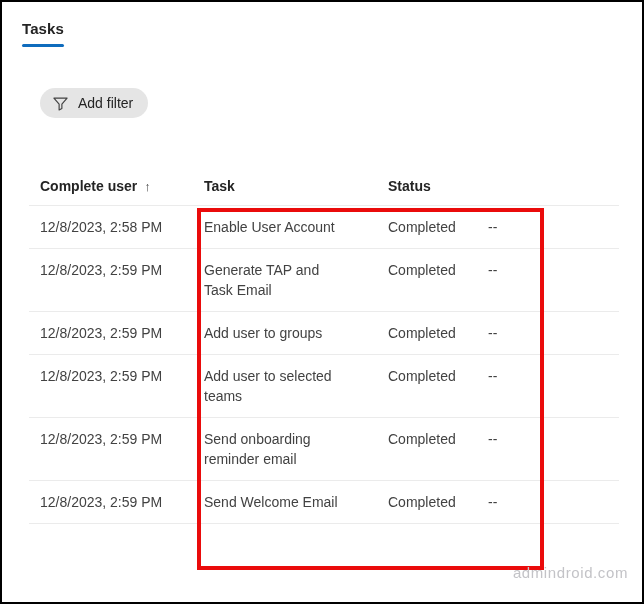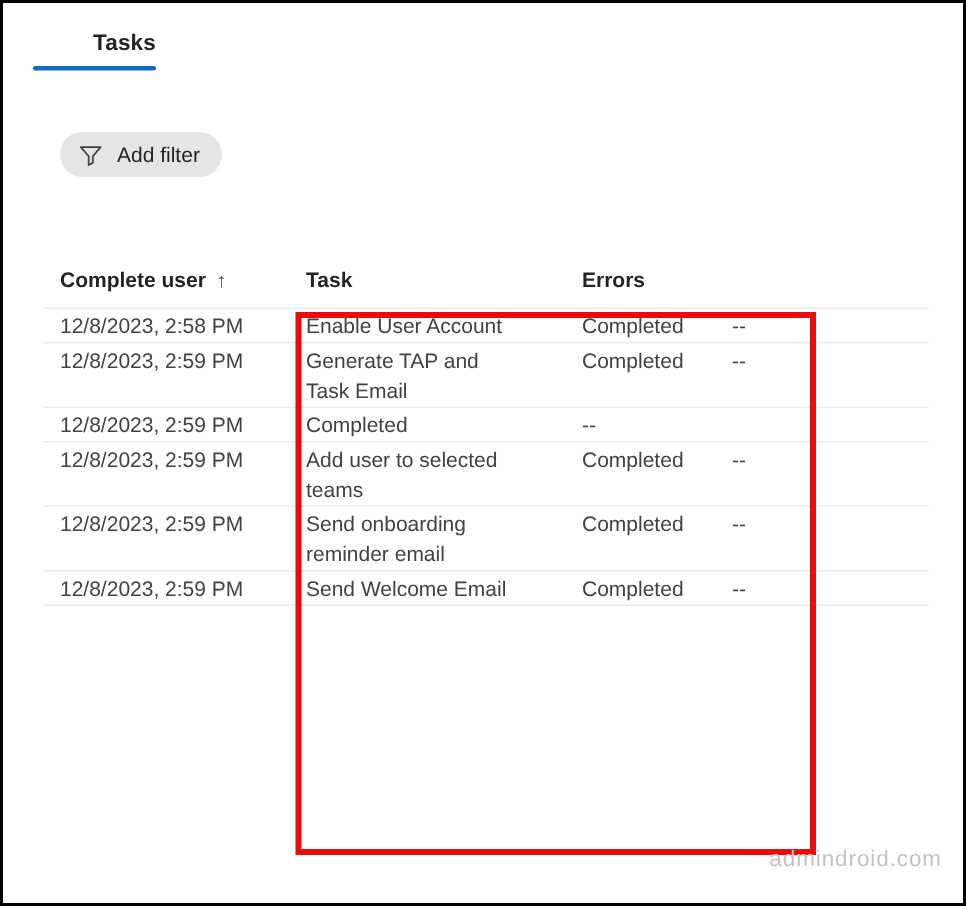--- a/index.html
+++ b/index.html
@@ -9,21 +9,21 @@
     border:2px solid #000;
     position:relative;
     font-family:"Liberation Sans", sans-serif;
     color:#424242;
     overflow:hidden;
   }
 
   
   .tab-section { padding:18px 0 0 20px; }
   .tab { display:inline-block; cursor:pointer; }
-  .tab-label { font-size:15px; font-weight:700; color:#242424; letter-spacing:0.1px;margin-left:40px; }
+  .tab-label { font-size:15px; font-weight:700; color:#242424; letter-spacing:0.1px; }
   .tab-underline { height:3px; background:#0f6cbd; border-radius:2px; margin-top:7px; }
 
   
   .filter-row { margin:41px 0 0 38px; }
   .filter-pill {
     display:inline-flex; align-items:center; gap:9px;
     background:#e5e5e5; border:none; border-radius:16px;
     height:30px; padding:0 15px 0 12px;
     font-family:"Liberation Sans", sans-serif;
     font-size:14px; color:#242424; cursor:pointer;
@@ -35,21 +35,21 @@
   .thead {
     display:grid; grid-template-columns:164px 184px 100px 1fr;
     padding:20px 0 11px 0;
     font-weight:700; color:#242424;
   }
   .thead .cell { padding-left:11px; }
   .sort-arrow { font-weight:400; color:#424242; margin-left:7px; font-size:13px; }
   .trow {
     display:grid; grid-template-columns:164px 184px 100px 1fr;
     border-top:1px solid #ebebeb;
-    padding:1px 0;
+    padding:11px 0;
     line-height:20px;
     cursor:pointer;
   }
   .trow:last-child { border-bottom:1px solid #ebebeb; }
   .trow .cell { padding-left:11px; padding-right:8px; }
   .cell-task { white-space:pre-line; }
 
   
   .highlight-box {
     position:absolute; left:195px; top:206px; width:347px; height:362px;
@@ -83,38 +83,39 @@
     <span>Add filter</span>
   </button>
 </div>
 
 <div class="table">
   <div class="thead">
     <div class="cell">
       <span>Complete user</span><span class="sort-arrow">↑</span>
     </div>
     <div class="cell">Task</div>
-    <div class="cell">Errors</div>
+    <div class="cell">Status</div>
   </div>
 
   <div class="trow">
     <div class="cell">12/8/2023, 2:58 PM</div>
     <div class="cell cell-task">Enable User Account</div>
     <div class="cell">Completed</div>
     <div class="cell">--</div>
   </div>
   <div class="trow">
     <div class="cell">12/8/2023, 2:59 PM</div>
     <div class="cell cell-task">Generate TAP and
 Task Email</div>
     <div class="cell">Completed</div>
     <div class="cell">--</div>
   </div>
   <div class="trow">
     <div class="cell">12/8/2023, 2:59 PM</div>
+    <div class="cell cell-task">Add user to groups</div>
     <div class="cell">Completed</div>
     <div class="cell">--</div>
   </div>
   <div class="trow">
     <div class="cell">12/8/2023, 2:59 PM</div>
     <div class="cell cell-task">Add user to selected
 teams</div>
     <div class="cell">Completed</div>
     <div class="cell">--</div>
   </div>

